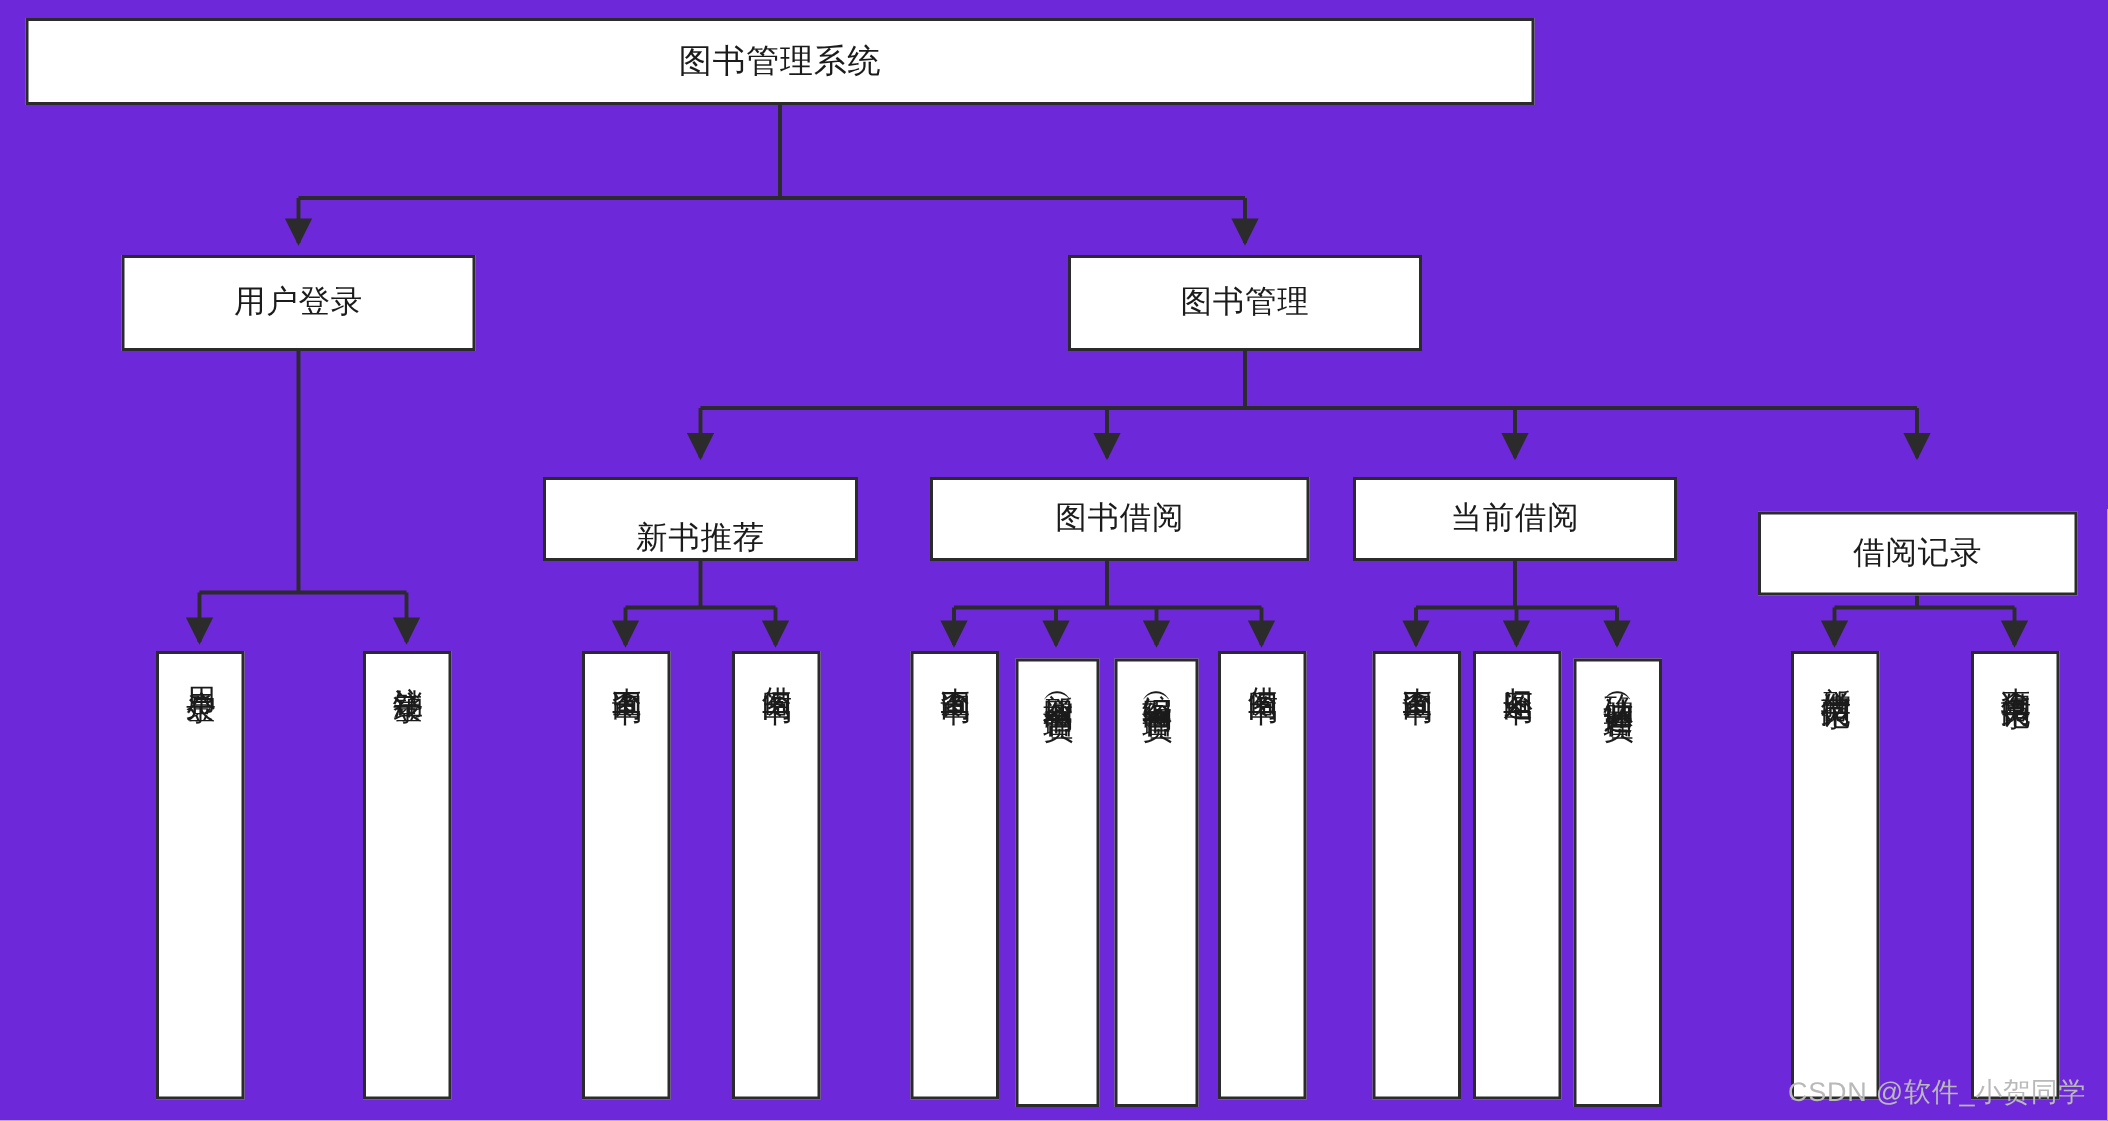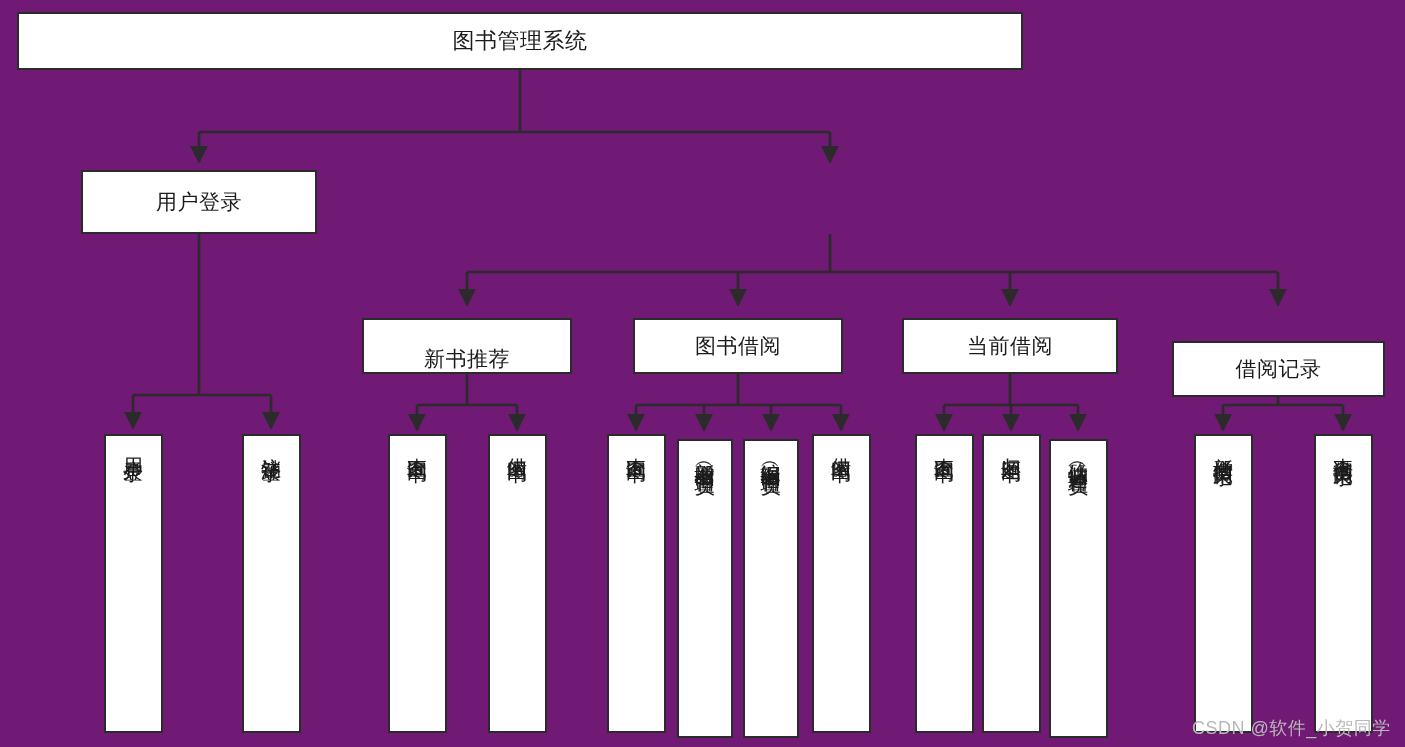--- a/index.html
+++ b/index.html
@@ -7,21 +7,21 @@
     padding: 0;
     background: #ffffff;
   }
   body {
     font-family: "Liberation Sans", "DejaVu Sans", sans-serif;
   }
   #canvas {
     position: relative;
     width: 1405px;
     height: 747px;
-    background: #701a75;
+    background: #6d28d9;
     overflow: hidden;
   }
   svg#wires {
     position: absolute;
     left: 0; top: 0;
     width: 1405px;
     height: 747px;
     pointer-events: none;
   }
   .node {
@@ -126,25 +126,28 @@
     </g>
   </svg>
 
   <div class="node root horiz" style="left:17px; top:12px; width:1006px; height:58px;">
     <span class="label">图书管理系统</span>
   </div>
 
   <div class="node horiz" style="left:81px; top:170px; width:236px; height:64px;">
     <span class="label">用户登录</span>
   </div>
+  <div class="node horiz" style="left:712px; top:170px; width:236px; height:64px;">
+    <span class="label">图书管理</span>
+  </div>
 
   <div class="node horiz" style="left:362px; top:318px; width:210px; height:56px;align-items:flex-end;">
     <span class="label">新书推荐</span>
   </div>
-  <div class="node horiz" style="left:633px; top:318px; width:210px; height:56px;">
+  <div class="node horiz" style="left:620px; top:318px; width:253px; height:56px;">
     <span class="label">图书借阅</span>
   </div>
   <div class="node horiz" style="left:902px; top:318px; width:216px; height:56px;">
     <span class="label">当前借阅</span>
   </div>
   <div class="node horiz" style="left:1172px; top:318px; width:213px; height:56px;margin-top:23px;">
     <span class="label">借阅记录</span>
   </div>
 
   <div class="node vert" style="left:104px; top:434px; width:59px; height:299px;">

